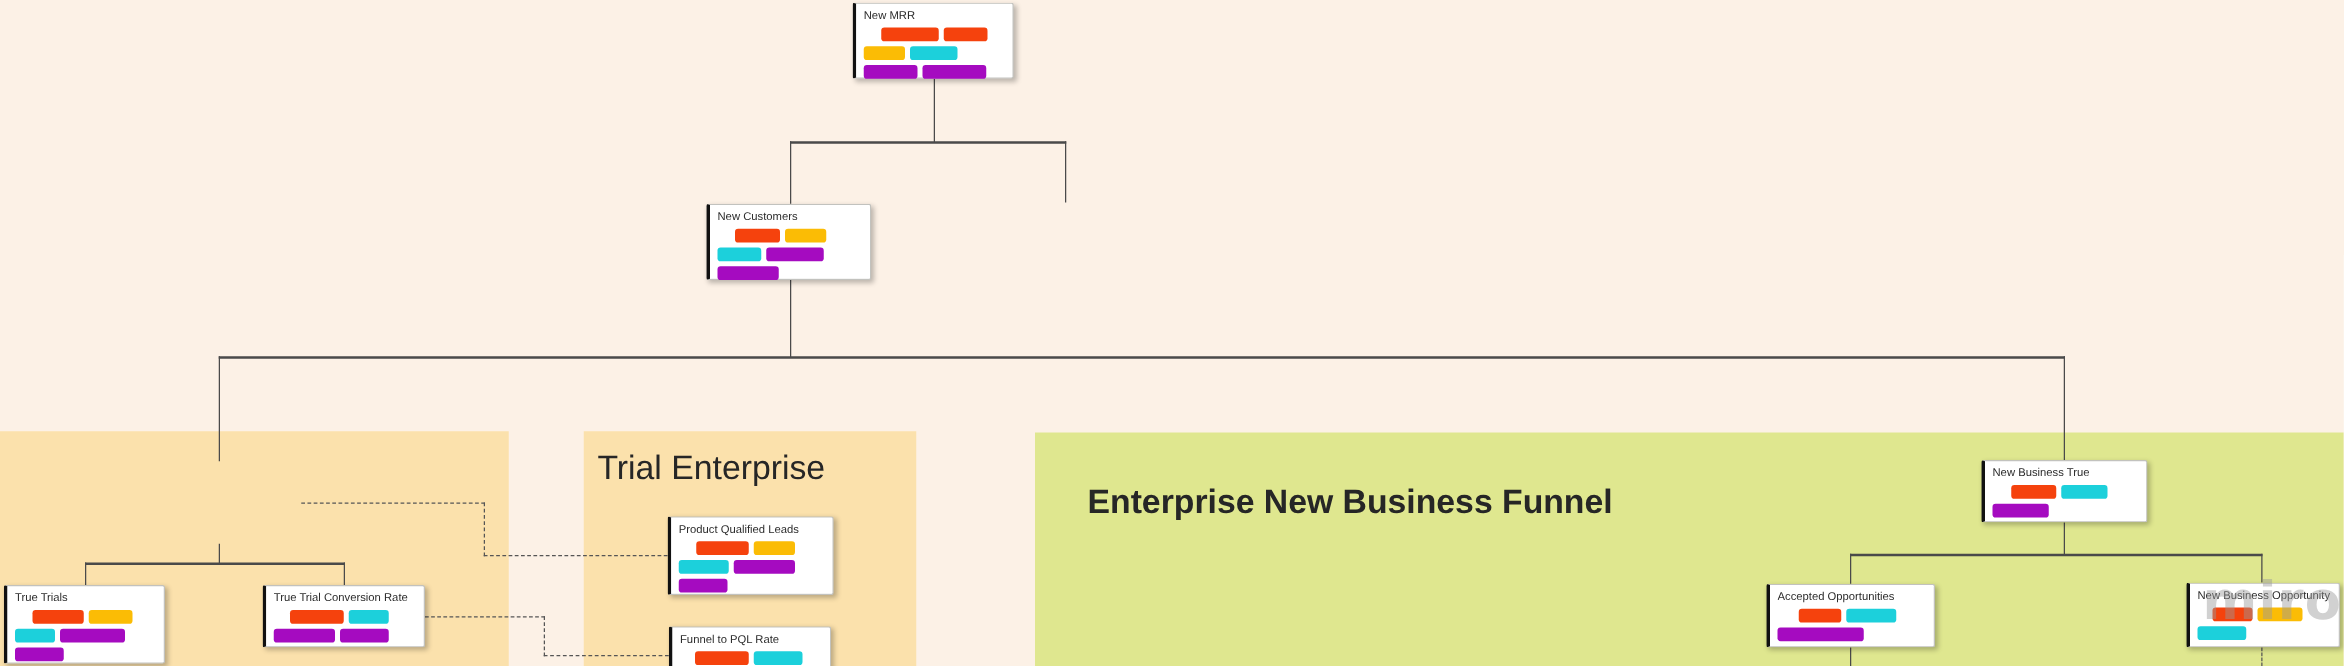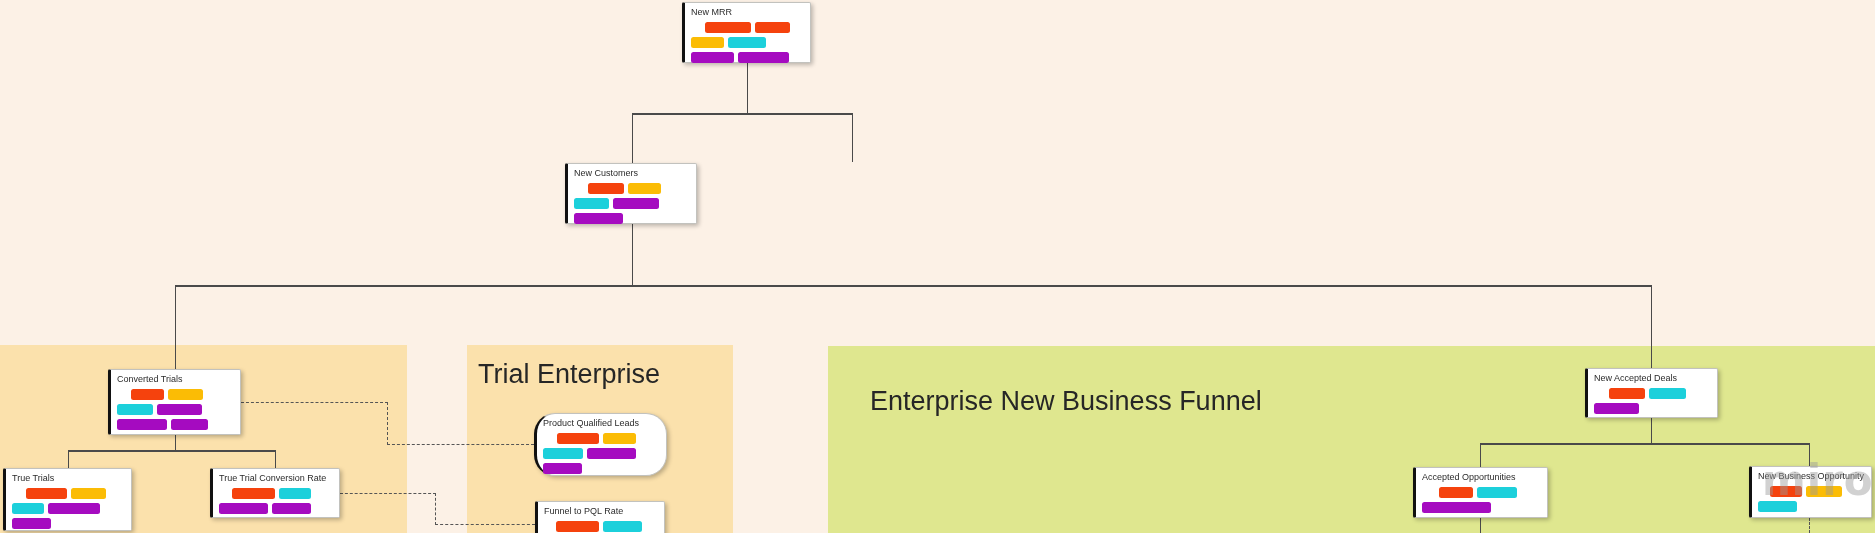--- a/index.html
+++ b/index.html
@@ -82,21 +82,21 @@
 </head>
 <body>
 
 <div id="canvas">
 
   <div class="region" id="region-left" style="left: 0px; top: 345px; width: 407px; height: 188px; background: rgb(251, 225, 172);"></div>
   <div class="region" id="region-trial" style="left: 467px; top: 345px; width: 266px; height: 188px; background: rgb(251, 225, 172);">
     <div class="region-title" style="left:11px;top:14px;">Trial Enterprise</div>
   </div>
   <div class="region" id="region-enterprise" style="left: 828px; top: 346px; width: 1047px; height: 187px; background: rgb(223, 231, 143);">
-    <div class="region-title" style="left:42px;top:40px;">Enterprise New Business Funnel</div>
+    <div class="region-title" style="left:42px;top:40px;font-weight:bold;">Enterprise New Business Funnel</div>
   </div>
 
   <div class="line" style="left:746.5px;top:63px;width:1.5px;height:51px;"></div>
   <div class="line" style="left:632px;top:113px;width:221px;height:1.5px;"></div>
   <div class="line" style="left:631.5px;top:113px;width:1.5px;height:50px;"></div>
   <div class="line" style="left:851.5px;top:113px;width:1.5px;height:49px;"></div>
   <div class="line" style="left:631.5px;top:224px;width:1.5px;height:62px;"></div>
   <div class="line" style="left:175px;top:285px;width:1477px;height:1.5px;"></div>
   <div class="line" style="left:174.5px;top:285px;width:1.5px;height:84px;"></div>
   <div class="line" style="left:1650.5px;top:285px;width:1.5px;height:83px;"></div>
@@ -147,37 +147,20 @@
           <div class="bar" style="width: 35px; background: rgb(28, 208, 219);"></div>
           <div class="bar" style="width: 46px; background: rgb(165, 11, 192);"></div>
         </div>
         <div class="bar-row">
           <div class="bar" style="width: 49px; background: rgb(165, 11, 192);"></div>
         </div>
       </div>
   </div>
 
 
-  <div class="node" style="left:108px;top:369px;width:133px;height:66px;">
-    <div class="node-title">Converted Trials</div>
-    <div>
-        <div class="bar-row" style="margin-left: 14px;">
-          <div class="bar" style="width: 33px; background: rgb(245, 66, 13);"></div>
-          <div class="bar" style="width: 35px; background: rgb(251, 188, 5);"></div>
-        </div>
-        <div class="bar-row">
-          <div class="bar" style="width: 36px; background: rgb(28, 208, 219);"></div>
-          <div class="bar" style="width: 45px; background: rgb(165, 11, 192);"></div>
-        </div>
-        <div class="bar-row">
-          <div class="bar" style="width: 50px; background: rgb(165, 11, 192);"></div>
-          <div class="bar" style="width: 37px; background: rgb(165, 11, 192);"></div>
-        </div>
-      </div>
-  </div>
 
   <div class="node" style="left:210px;top:468px;width:130px;height:50px;">
     <div class="node-title">True Trial Conversion Rate</div>
     <div>
         <div class="bar-row" style="margin-left: 13px;">
           <div class="bar" style="width: 43px; background: rgb(245, 66, 13);"></div>
           <div class="bar" style="width: 32px; background: rgb(28, 208, 219);"></div>
         </div>
         <div class="bar-row">
           <div class="bar" style="width: 49px; background: rgb(165, 11, 192);"></div>
@@ -196,21 +179,21 @@
         <div class="bar-row">
           <div class="bar" style="width: 32px; background: rgb(28, 208, 219);"></div>
           <div class="bar" style="width: 52px; background: rgb(165, 11, 192);"></div>
         </div>
         <div class="bar-row">
           <div class="bar" style="width: 39px; background: rgb(165, 11, 192);"></div>
         </div>
       </div>
   </div>
 
-  <div class="node" style="left:534px;top:413px;width:133px;height:63px;border-radius:21px;">
+  <div class="node" style="left:534px;top:413px;width:133px;height:63px;">
     <div class="node-title">Product Qualified Leads</div>
     <div>
         <div class="bar-row" style="margin-left: 14px;">
           <div class="bar" style="width: 42px; background: rgb(245, 66, 13);"></div>
           <div class="bar" style="width: 33px; background: rgb(251, 188, 5);"></div>
         </div>
         <div class="bar-row">
           <div class="bar" style="width: 40px; background: rgb(28, 208, 219);"></div>
           <div class="bar" style="width: 49px; background: rgb(165, 11, 192);"></div>
         </div>
@@ -224,21 +207,21 @@
     <div class="node-title">Funnel to PQL Rate</div>
     <div>
         <div class="bar-row" style="margin-left: 12px;">
           <div class="bar" style="width: 43px; background: rgb(245, 66, 13);"></div>
           <div class="bar" style="width: 39px; background: rgb(28, 208, 219);"></div>
         </div>
       </div>
   </div>
 
   <div class="node" style="left:1585px;top:368px;width:133px;height:50px;">
-    <div class="node-title">New Accepted Deals</div>
+    <div class="node-title">New Business True</div>
     <div>
         <div class="bar-row" style="margin-left: 15px;">
           <div class="bar" style="width: 36px; background: rgb(245, 66, 13);"></div>
           <div class="bar" style="width: 37px; background: rgb(28, 208, 219);"></div>
         </div>
         <div class="bar-row">
           <div class="bar" style="width: 45px; background: rgb(165, 11, 192);"></div>
         </div>
       </div>
   </div>

